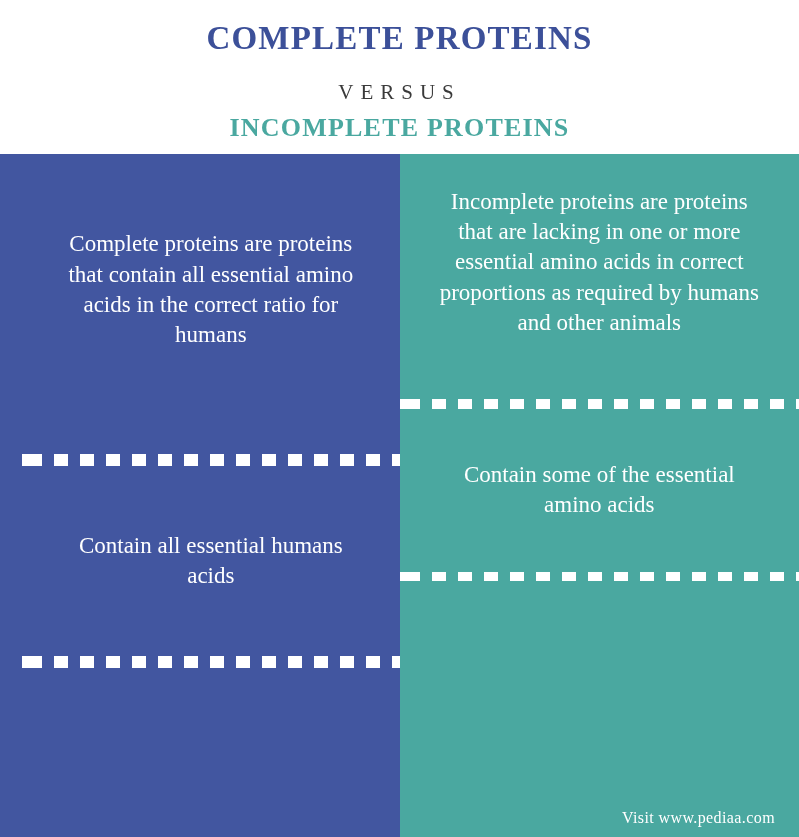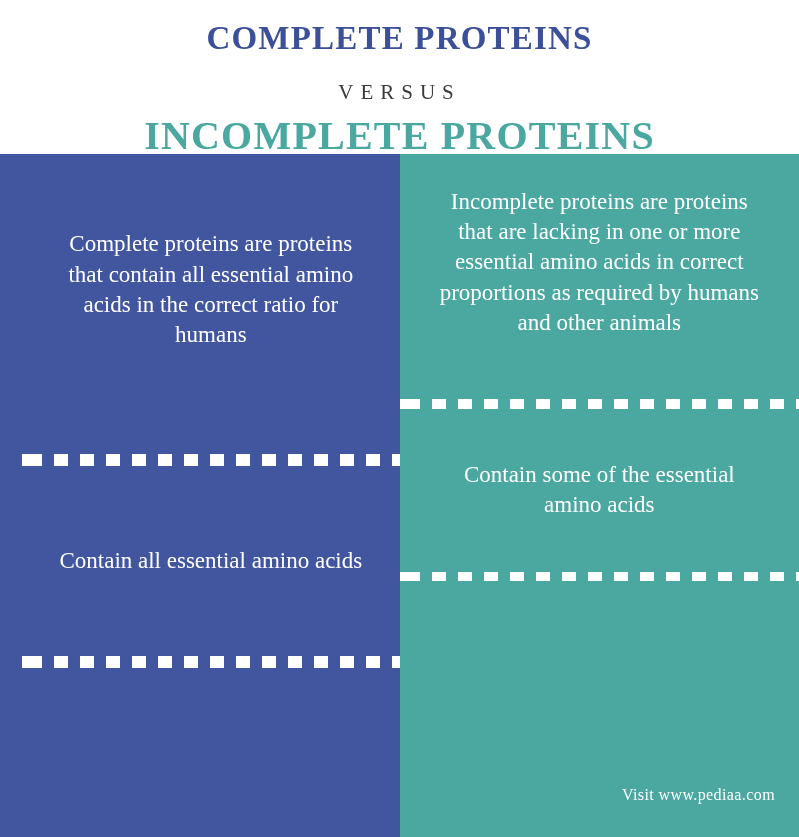--- a/index.html
+++ b/index.html
@@ -41,21 +41,21 @@
   .title-versus {
     font-size: 21px;
     letter-spacing: 7px;
     color: #3a3a3a;
     text-transform: uppercase;
     margin-top: 22px;
     margin-bottom: 4px;
     font-weight: normal;
   }
   .title-sub {
-    font-size: 40px;
+    font-size: 26px;
     letter-spacing: 1.2px;
     font-weight: bold;
     color: #4aa8a0;
     text-transform: uppercase;
     line-height: 1.15;
     margin-top: 4px;
   }
 
   
   .compare {
@@ -102,21 +102,21 @@
       #ffffff 0px, #ffffff 14px,
       rgba(255,255,255,0) 14px, rgba(255,255,255,0) 26px
     );
     background-position: 6px 0;
     background-repeat: repeat-x;
   }
 
   .visit {
     position: absolute;
     right: 24px;
-    bottom: 32px;
+    bottom: 9px;
     font-size: 16px;
     color: #ffffff;
     letter-spacing: 0.4px;
   }
 </style>
 </head>
 <body>
 
 <div class="page">
 
@@ -127,21 +127,21 @@
   </div>
 
   <div class="compare">
 
     <div class="col col-left">
       <div class="cell cell-r1">
         <p>Complete proteins are proteins that contain all essential amino acids in the correct ratio for humans</p>
       </div>
       <div class="dash-sep"></div>
       <div class="cell cell-r2">
-        <p>Contain all essential amino acids</p>
+        <p>Contain all essential humans acids</p>
       </div>
       <div class="dash-sep"></div>
     </div>
 
     <div class="col col-right">
       <div class="cell cell-r1">
         <p>Incomplete proteins are proteins that are lacking in one or more essential amino acids in correct proportions as required by humans and other animals</p>
       </div>
       <div class="dash-sep"></div>
       <div class="cell cell-r2">

